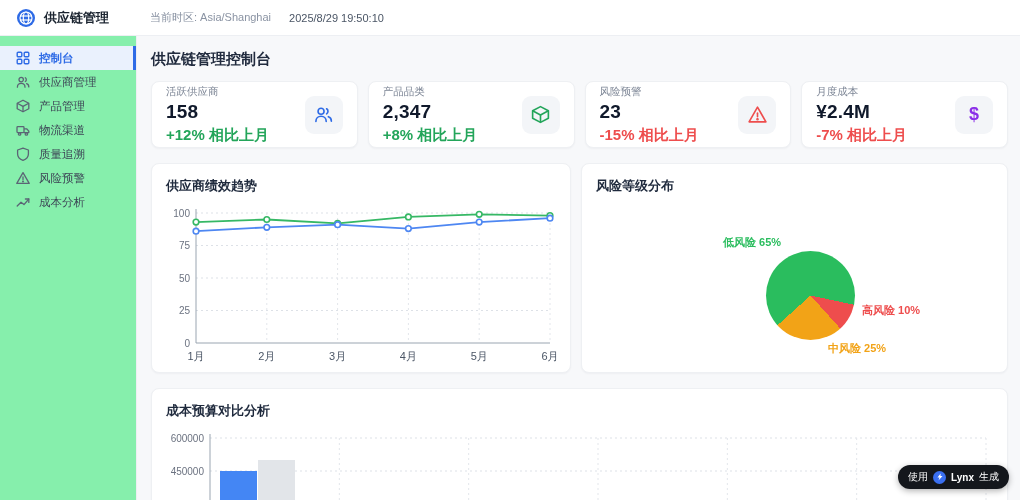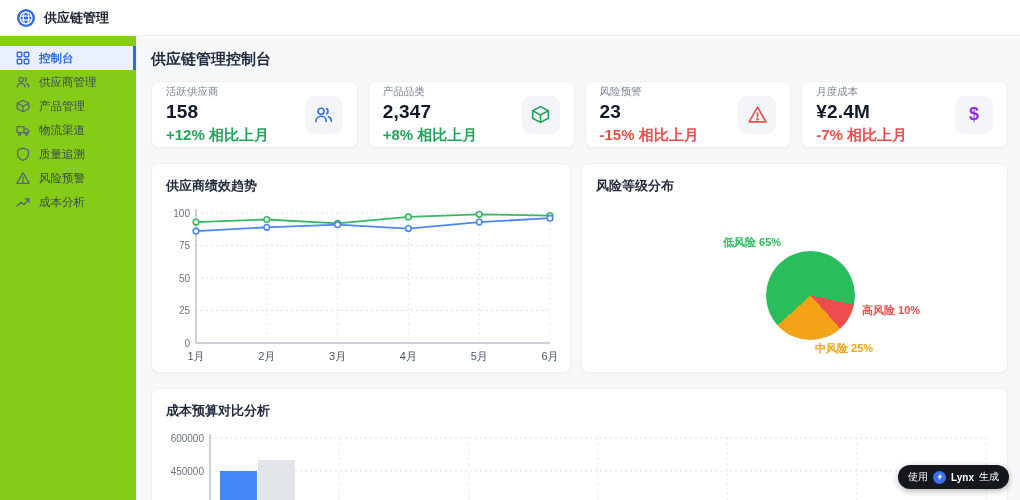--- a/index.html
+++ b/index.html
@@ -14,21 +14,21 @@
     display:flex; align-items:center; padding:0 16px;
   }
   .brand { display:flex; align-items:center; gap:8px; width:122px; flex:none; }
   .brand-title { font-size:13px; font-weight:bold; color:#1b2430; white-space:nowrap; }
   .topbar-meta { display:flex; align-items:center; gap:18px; margin-left:12px; font-size:11px; }
   .tz-label { color:#8a93a3; }
   .tz-time  { color:#4a5565; }
   
   .shell { display:flex; height:464px; }
   .sidebar {
-    width:137px; flex:none; background:#84cc16; border-right:1px solid #edeff3;
+    width:137px; flex:none; background:#86efac; border-right:1px solid #edeff3;
     padding-top:10px;
   }
   .side-item {
     position:relative; display:flex; align-items:center; gap:9px;
     height:24px; padding:0 0 0 16px; cursor:pointer;
     font-size:11.5px; color:#3d4656;
   }
   .side-item .sicon { display:flex; color:#5b6575; }
   .side-item.active { background:#eaf1fd; color:#2e6be6; font-weight:bold; }
   .side-item.active .sicon { color:#2e6be6; }
@@ -59,21 +59,21 @@
   .chart-title { font-size:13px; font-weight:bold; color:#1f2a3d; }
   .line-wrap { margin-top:6px; }
   
   .pie-area { position:relative; height:175px; }
   .pie {
     position:absolute; left:170px; top:56px; width:89px; height:89px; border-radius:50%;
   }
   .pie-label { position:absolute; font-size:11px; font-weight:bold; white-space:nowrap; }
   .pie-label-low  { left:127px; top:40px; }
   .pie-label-high { left:266px; top:108px; }
-  .pie-label-mid  { left:219px; top:146px; }
+  .pie-label-mid  { left:232px; top:146px; }
   
   .bottom-card { margin-top:15px; padding:13px 14px 14px; }
   .bar-wrap { margin-top:10px; }
   svg text { font-family:"Liberation Sans","DejaVu Sans",sans-serif; }
   
   .lynx-badge {
     position:fixed; right:11px; bottom:11px; z-index:50;
     background:#14171c; color:#ffffff; border-radius:999px;
     display:flex; align-items:center; gap:5px; padding:5px 10px;
     font-size:10px; box-shadow:0 2px 6px rgba(0,0,0,.3); cursor:pointer;
@@ -93,20 +93,24 @@
     <span style="display:flex">
       <svg width="20" height="20" viewBox="0 0 20 20">
         <circle cx="10" cy="10" r="9" fill="#2e6be6"></circle>
         <circle cx="10" cy="10" r="6" fill="none" stroke="#fff" stroke-width="1.2"></circle>
         <ellipse cx="10" cy="10" rx="2.7" ry="6" fill="none" stroke="#fff" stroke-width="1.2"></ellipse>
         <line x1="4" y1="8" x2="16" y2="8" stroke="#fff" stroke-width="1.2"></line>
         <line x1="4" y1="12" x2="16" y2="12" stroke="#fff" stroke-width="1.2"></line>
       </svg>
     </span>
     <span class="brand-title">供应链管理</span>
+  </div>
+  <div class="topbar-meta">
+    <span class="tz-label">当前时区: Asia/Shanghai</span>
+    <span class="tz-time">2025/8/29 19:50:10</span>
   </div>
 </header>
 
 <div class="shell">
 
   <nav class="sidebar">
     <div class="side-item active">
       <span class="sicon">
         <svg width="14" height="14" viewBox="0 0 14 14" fill="none" stroke="currentColor" stroke-width="1.4">
           <rect x="1.2" y="1.2" width="4.6" height="4.6" rx="1"></rect>

